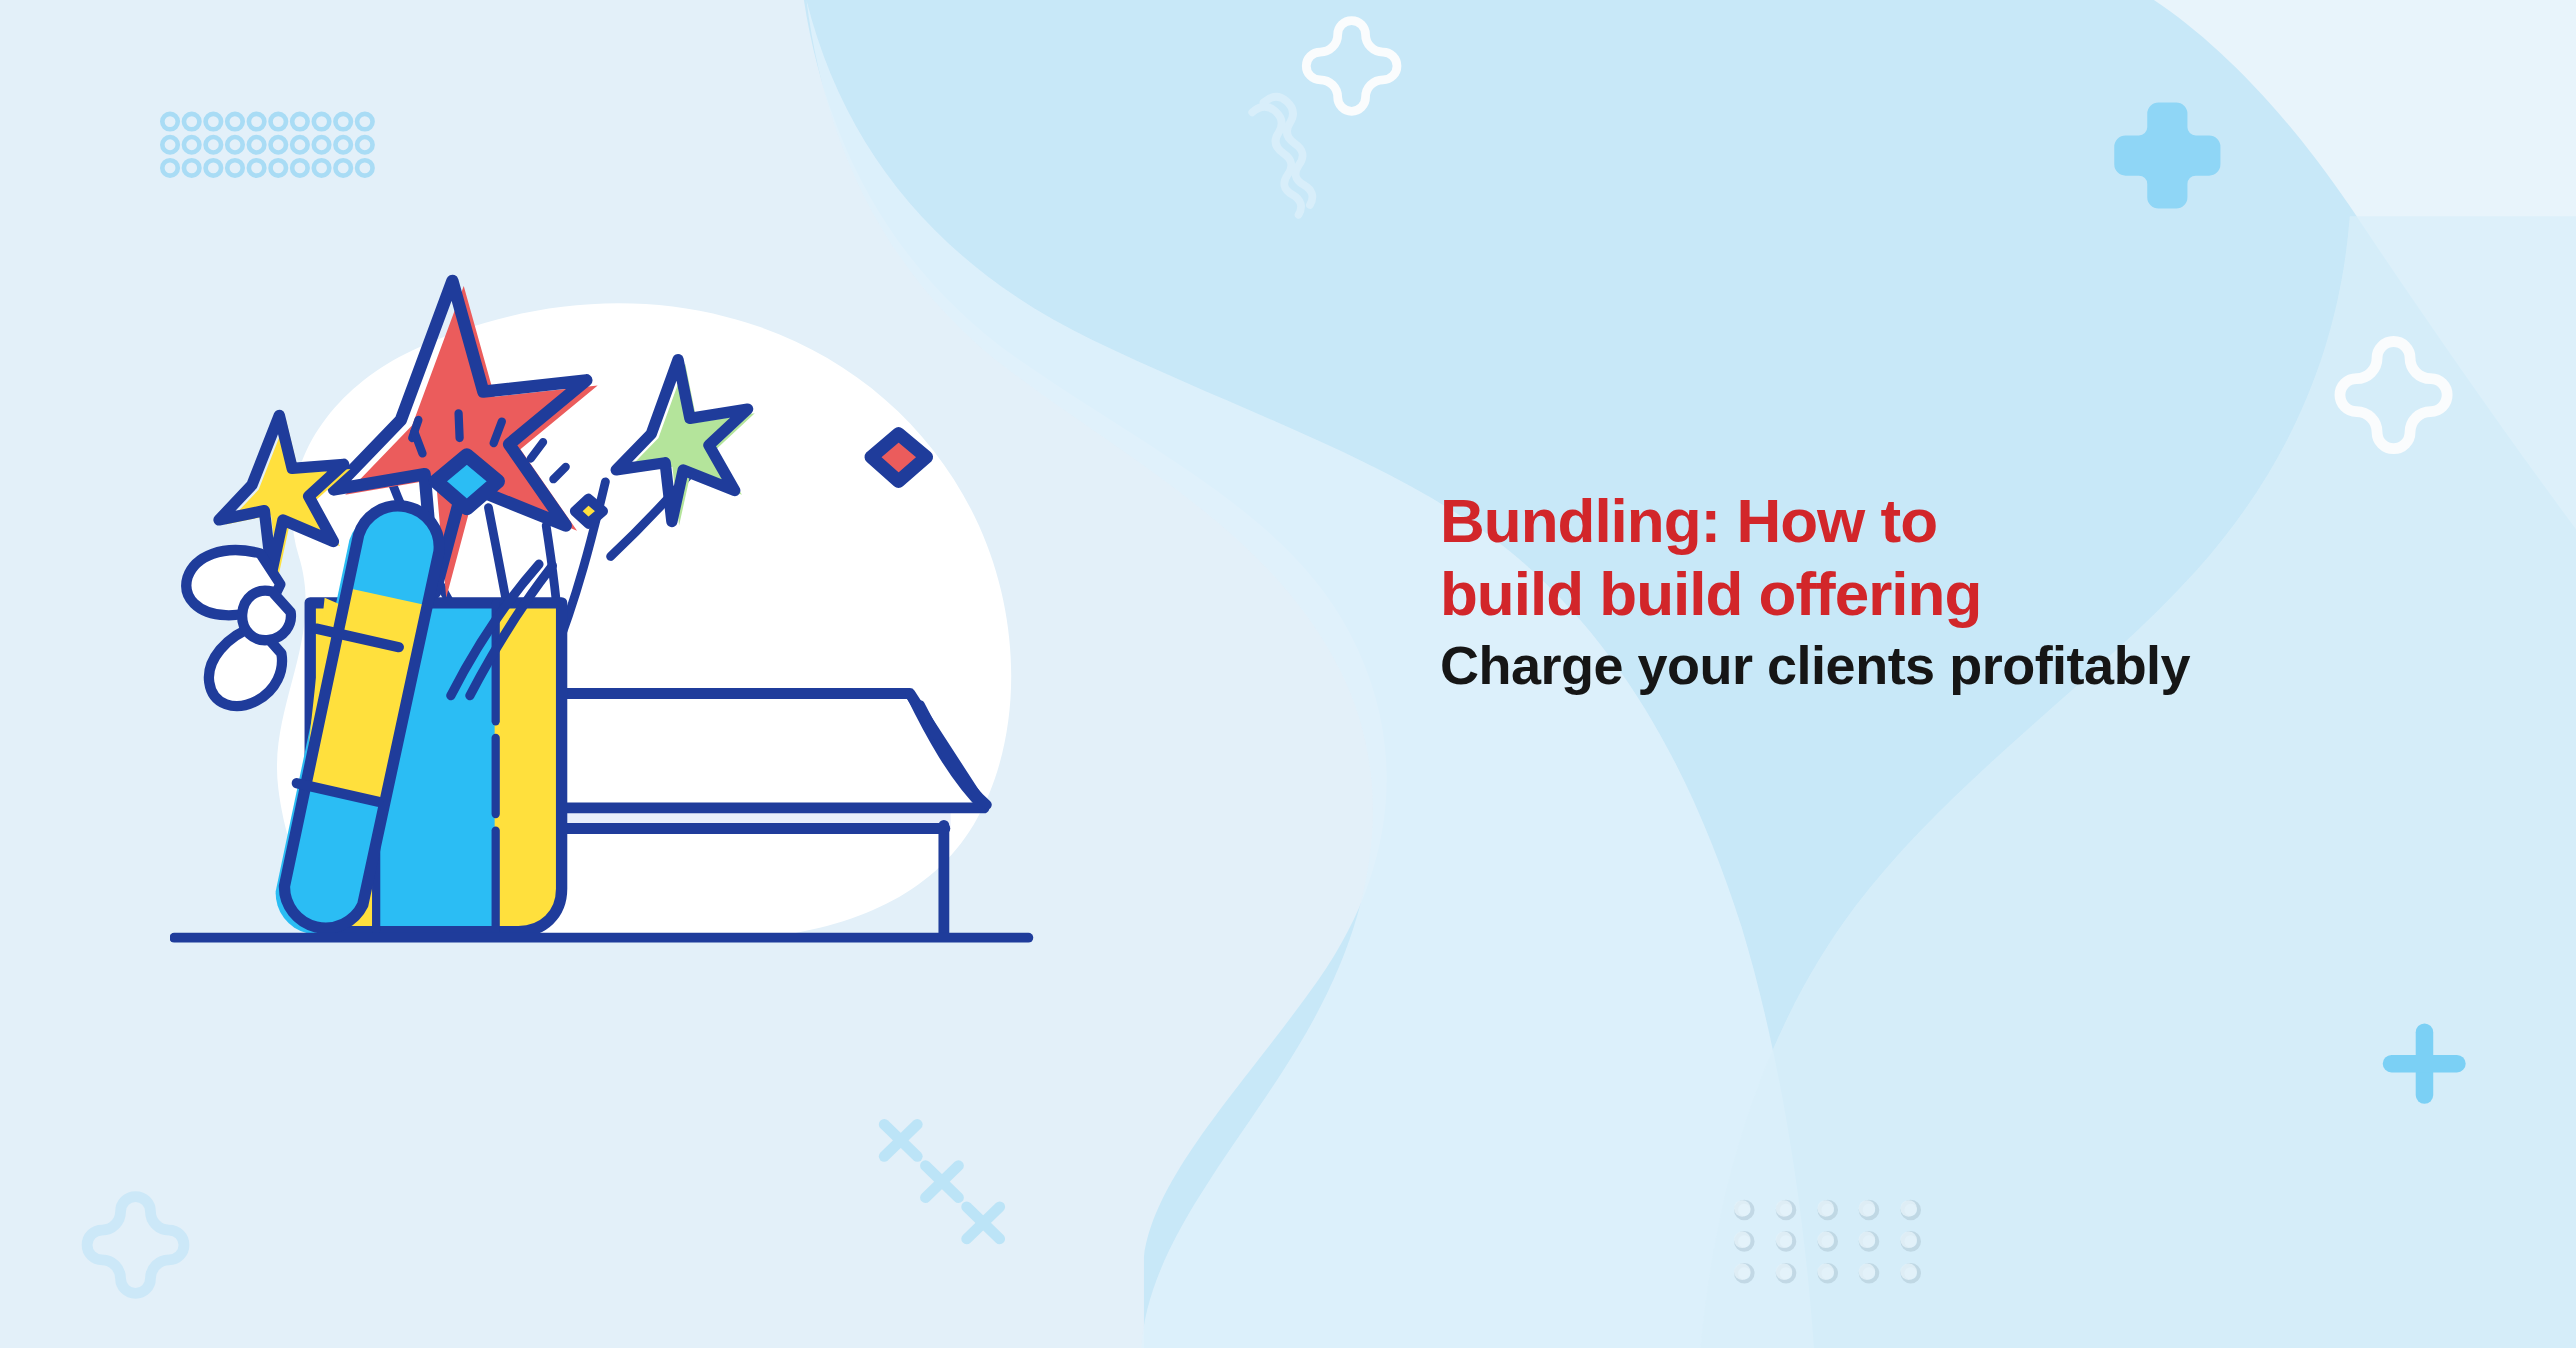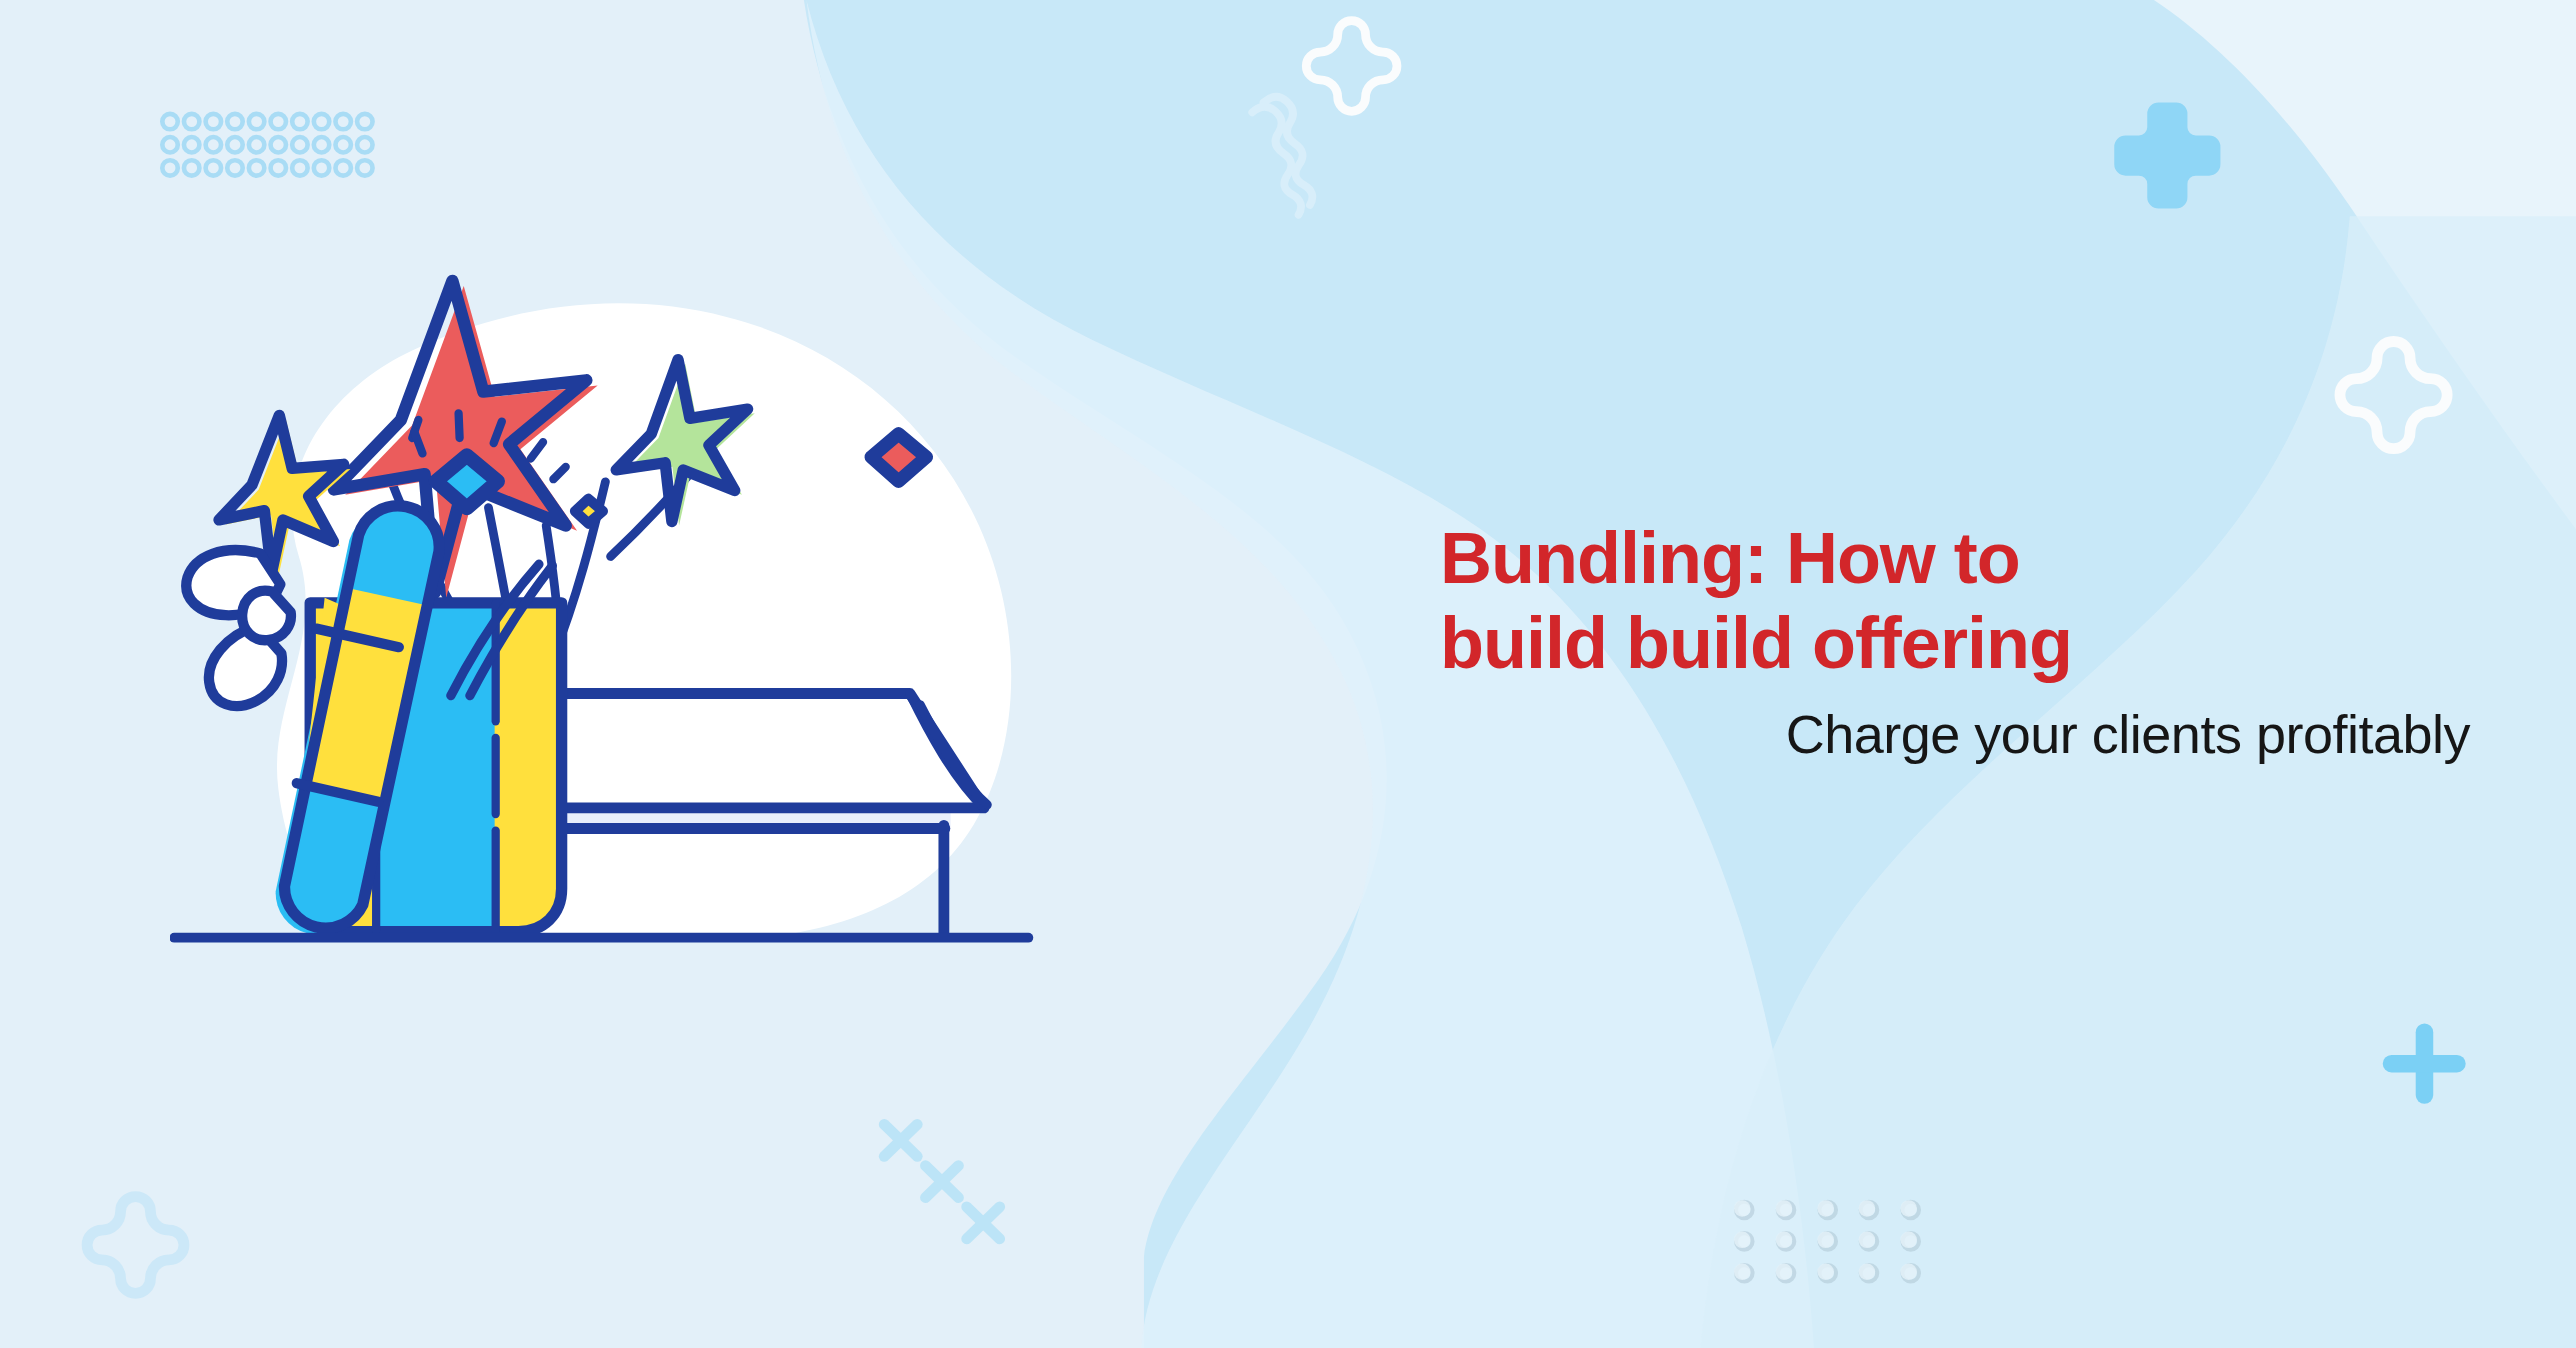--- a/index.html
+++ b/index.html
@@ -13,34 +13,32 @@
   #bg-svg { position:absolute; inset:0; width:2577px; height:1348px; }
   #art-svg { position:absolute; left:170px; top:268px; width:979px; height:747px; }
 
   .text-block {
     position:absolute;
     left:1440px;
     top:484px;
     width:1030px;
   }
   .headline {
-    font-size:72px;
+    font-size:62px;
     font-weight:bold;
     line-height:1.18;
     letter-spacing:-1px;
     white-space:pre-line;
-    margin-top:32px;
   }
   .subhead {
-    margin-top:16px;
+    margin-top:3px;
     font-size:54px;
-    font-weight:normal;
+    font-weight:bold;
     letter-spacing:-0.5px;
     line-height:1.2;
-    text-align:right;
   }
 </style>
 </head>
 <body>
 
 <div id="stage">
 
   <svg id="bg-svg" viewBox="0 0 5001 2617" preserveAspectRatio="none">
 
     <rect x="0" y="0" width="5001" height="2617" fill="#E3F0F9"></rect>

